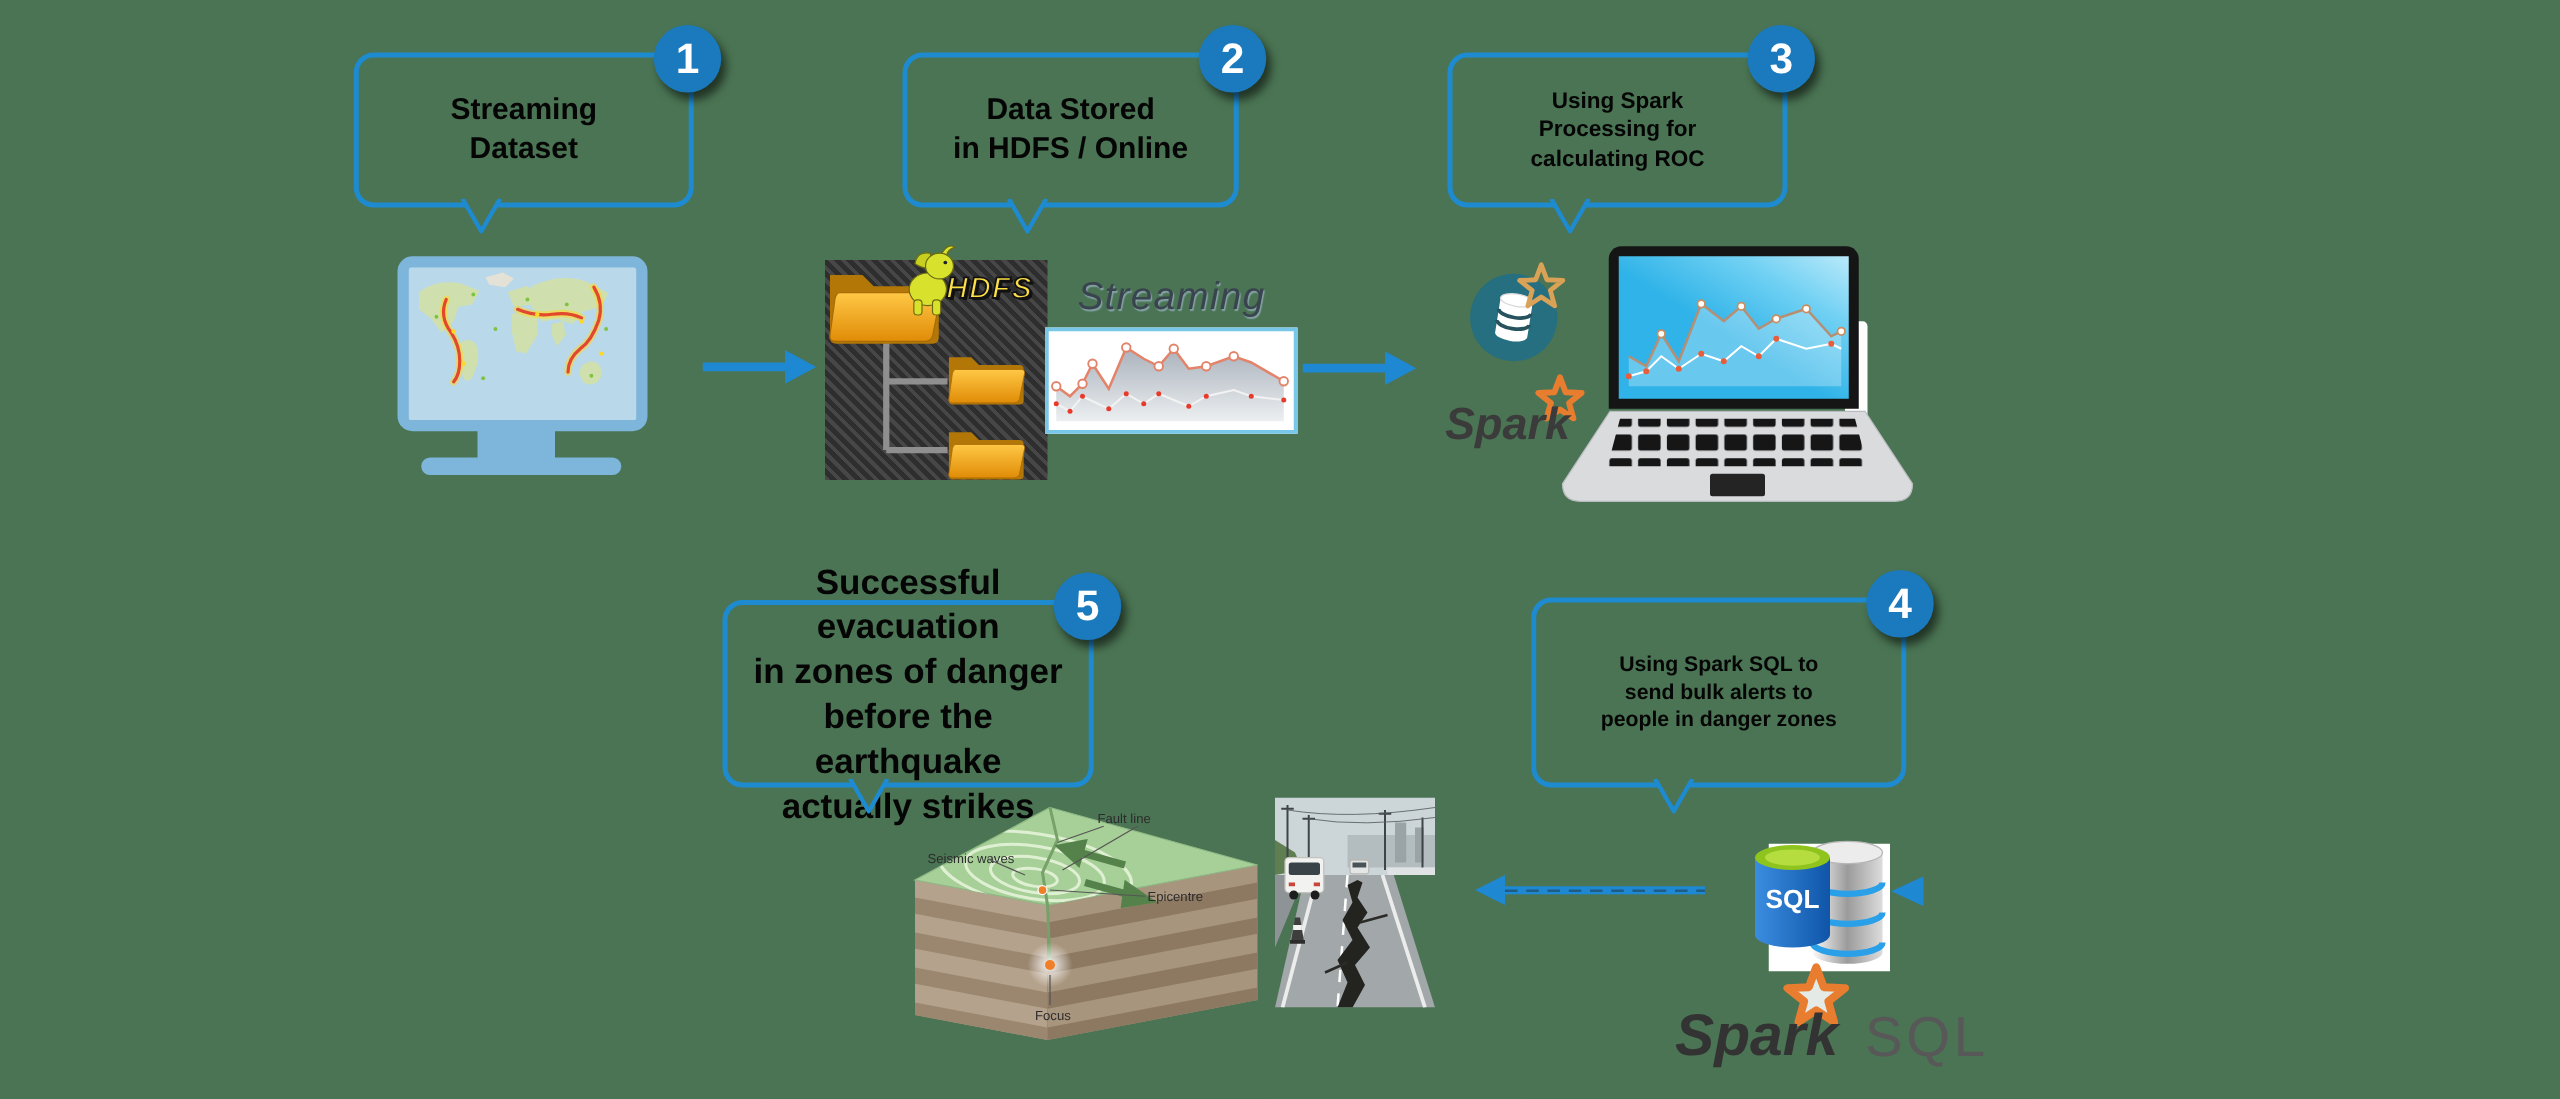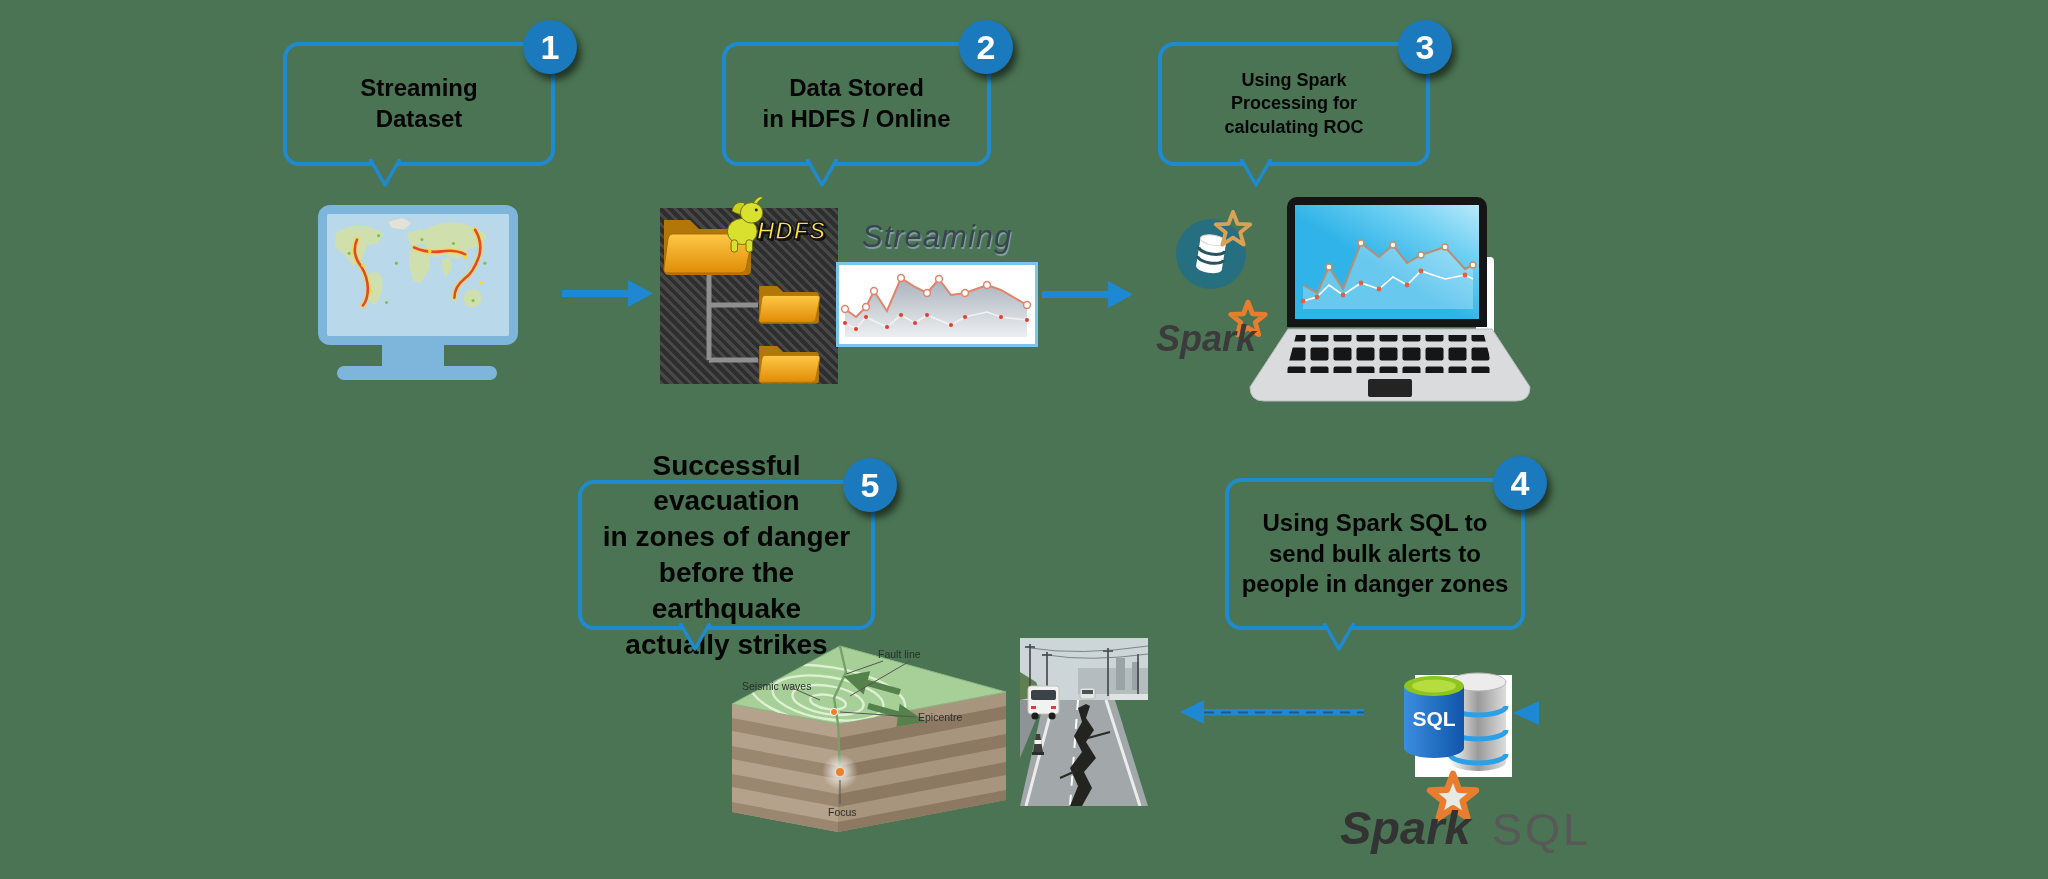--- a/index.html
+++ b/index.html
@@ -121,21 +121,21 @@
 calculating ROC</div>
     <div class="badge">
         <span>3</span>
       </div>
     <svg class="tail" style="left:76px" viewBox="0 0 36 30">
         <path d="M3,0 L18,26 L33,0" fill="#4A7453" stroke="#1E8BD1" stroke-width="3.5" stroke-linejoin="round"></path>
       </svg>
   </div>
 
   <div class="bubble" style="left:1225px;top:478px;width:292px;height:144px">
-    <div class="bubble-text" style="font-size:24px">Using Spark SQL to
+    <div class="bubble-text" style="font-size:17px">Using Spark SQL to
 send bulk alerts to
 people in danger zones</div>
     <div class="badge">
         <span>4</span>
       </div>
     <svg class="tail" style="left:92px" viewBox="0 0 36 30">
         <path d="M3,0 L18,26 L33,0" fill="#4A7453" stroke="#1E8BD1" stroke-width="3.5" stroke-linejoin="round"></path>
       </svg>
   </div>
 

